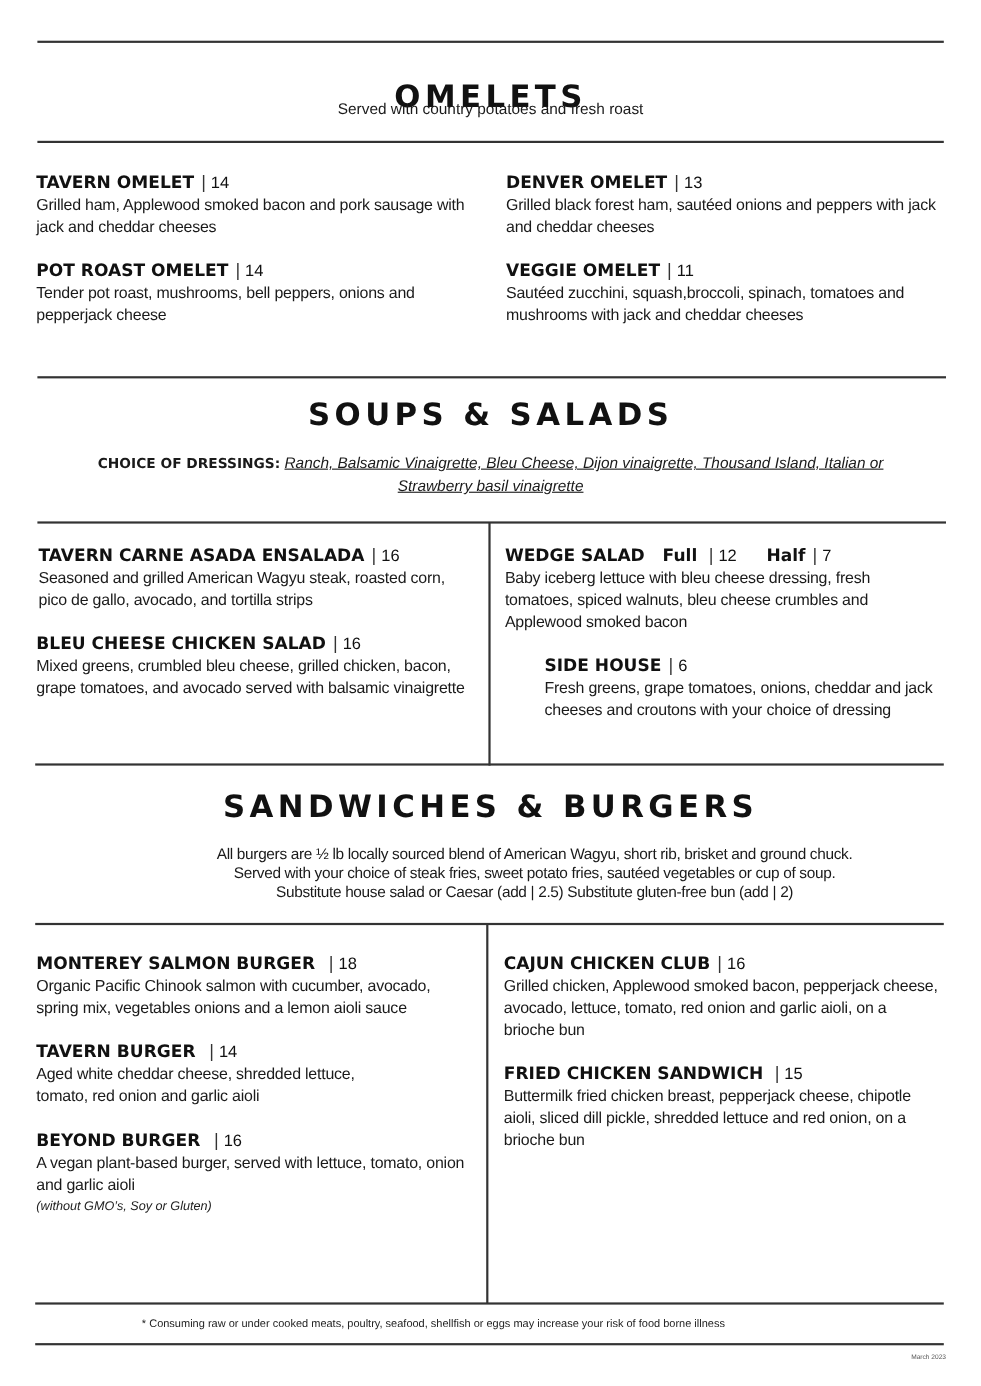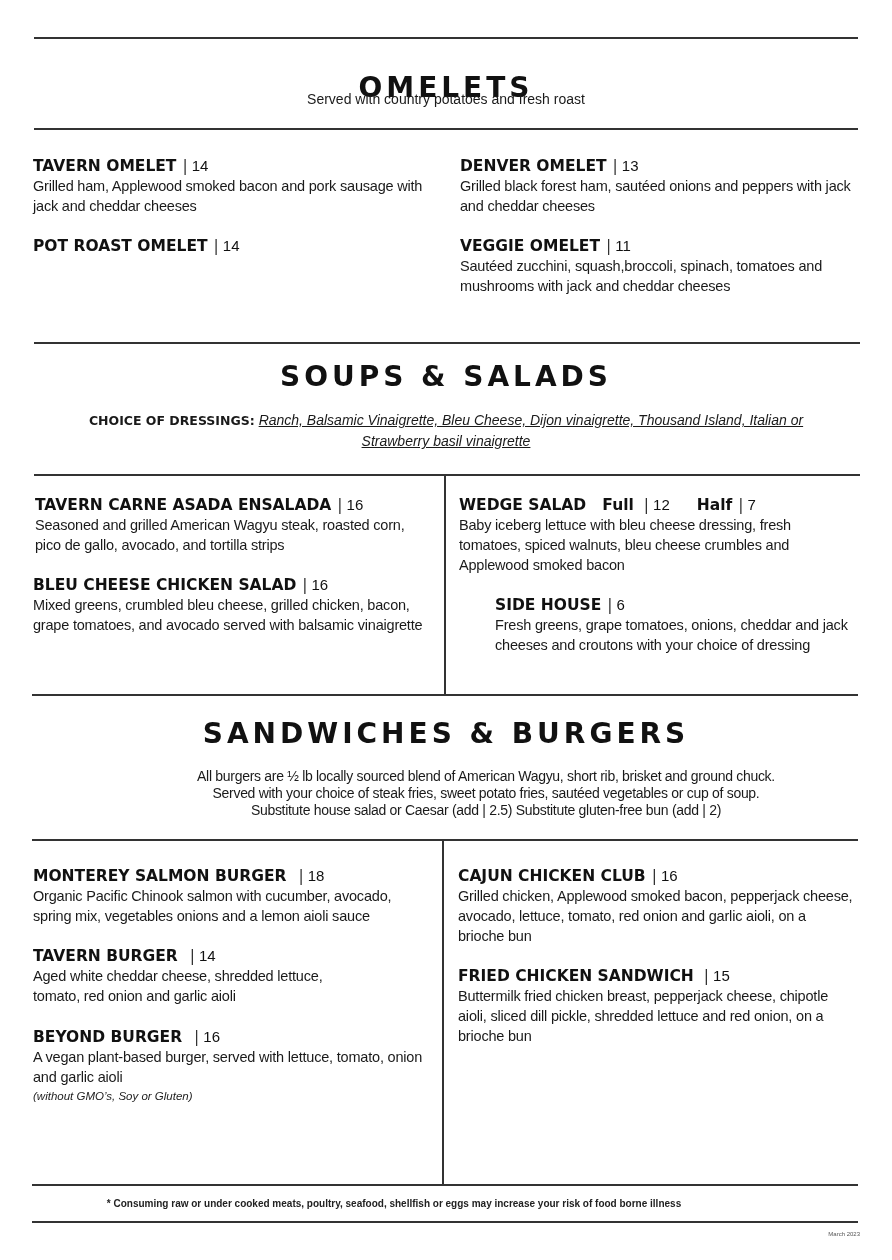--- a/index.html
+++ b/index.html
@@ -20,21 +20,21 @@
   .price { font-family: "Liberation Sans", sans-serif; font-weight: normal; font-size: 15px; }
   .item-desc { font-family: "Liberation Sans", sans-serif; font-size: 14.5px; line-height: 20px;
                color: #1a1a1a; letter-spacing: -0.2px; }
   .note { font-style: italic; font-size: 11.5px; line-height: 18px; color: #222; }
   .dressings { position: absolute; left: 60px; width: 772px; text-align: center;
                font-size: 14px; line-height: 20px; }
   .dressings .lbl { font-family: "DejaVu Sans", sans-serif; font-weight: bold; font-size: 12.5px; }
   .dressings .opts { font-style: italic; text-decoration: underline; }
   .burger-info { position: absolute; left: 0; width: 892px; text-align: center;
                  font-size: 14px; line-height: 17px; letter-spacing: -0.3px; }
-  .disclaimer { position: absolute; left: 0; width: 788px; text-align: center; font-size: 10px; color: #222; font-weight: bold; }
+  .disclaimer { position: absolute; left: 0; width: 788px; text-align: center; font-size: 10px; color: #222; }
   .date { position: absolute; right: 32px; font-size: 6px; color: #555; }
 </style>
 </head>
 <body>
 
 <div class="rule" style="left:34px;width:824px;top:37px;"></div>
 <div class="rule" style="left:34px;width:824px;top:128px;"></div>
 <div class="rule" style="left:34px;width:826px;top:342px;"></div>
 <div class="rule" style="left:34px;width:826px;top:474px;"></div>
 <div class="vrule" style="left:444px;top:475px;height:221px;"></div>
@@ -46,20 +46,21 @@
 
 <div class="section-title" style="top:58px;font-size:28px;margin-top:13px;">OMELETS</div>
 <div class="subtitle" style="top:91px;">Served with country potatoes and fresh roast</div>
 
 <div class="item" style="left:33px;top:156px;width:400px;">
   <div class="item-name"><span>TAVERN OMELET</span><span class="sep">|</span><span class="price">14</span></div>
   <div class="item-desc">Grilled ham, Applewood smoked bacon and pork sausage with jack and cheddar cheeses</div>
 </div>
 <div class="item" style="left:33px;top:236px;width:360px;">
   <div class="item-name"><span>POT ROAST OMELET</span><span class="sep">|</span><span class="price">14</span></div>
+  <div class="item-desc">Tender pot roast, mushrooms, bell peppers, onions and pepperjack cheese</div>
 </div>
 <div class="item" style="left:460px;top:156px;width:400px;">
   <div class="item-name"><span>DENVER OMELET</span><span class="sep">|</span><span class="price">13</span></div>
   <div class="item-desc">Grilled black forest ham, sautéed onions and peppers with jack and cheddar cheeses</div>
 </div>
 <div class="item" style="left:460px;top:236px;width:380px;">
   <div class="item-name"><span>VEGGIE OMELET</span><span class="sep">|</span><span class="price">11</span></div>
   <div class="item-desc">Sautéed zucchini, squash,broccoli, spinach, tomatoes and mushrooms with jack and cheddar cheeses</div>
 </div>
 

